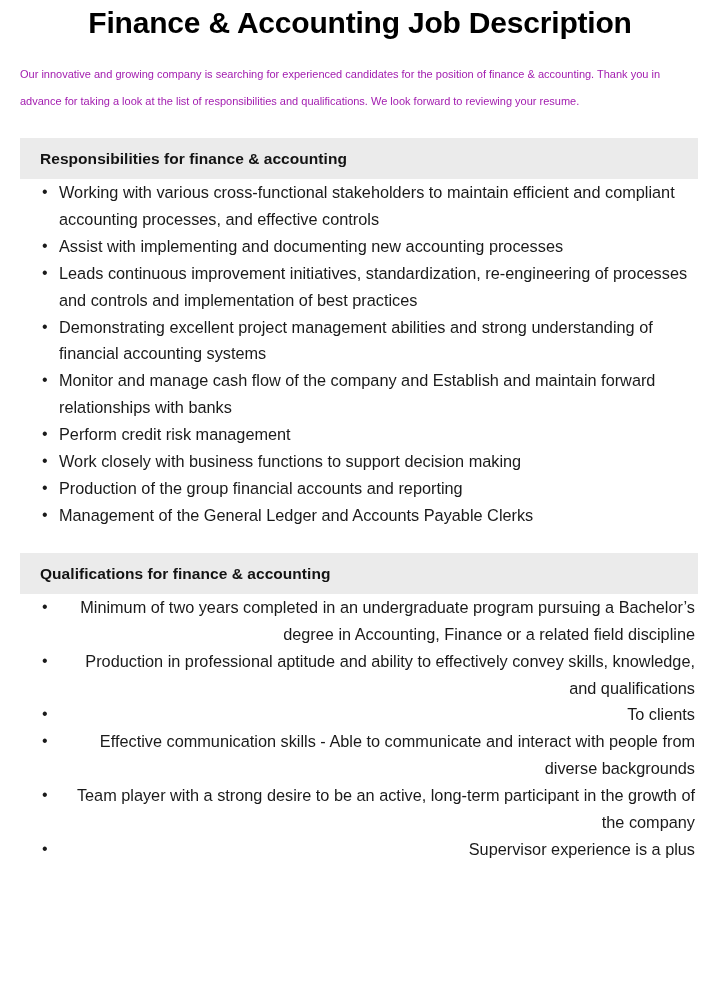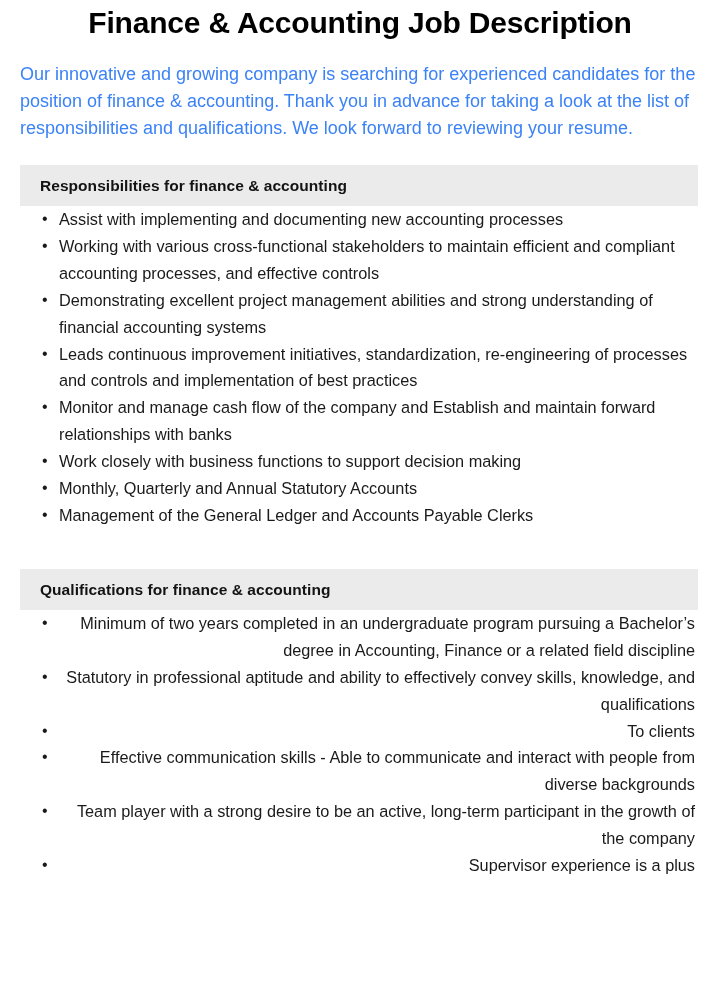--- a/index.html
+++ b/index.html
@@ -27,24 +27,24 @@
     font-size: 30px;
     font-weight: 700;
     letter-spacing: -0.2px;
     line-height: 38px;
     text-align: center;
     margin: 4px 0 0 0;
     padding: 0 18px;
     color: #000000;
   }
   .intro {
-    font-size: 18px;
+    font-size: 11px;
     line-height: 27px;
     margin: 19px 20px 0 20px;
-    color: #3b82f6;
+    color: #a21caf;
     font-weight: 400;
   }
   .section {
     margin-top: 23px;
   }
   .section-header {
     background: #ebebeb;
     margin: 0 22px 0 20px;
     padding: 11px 0 11px 20px;
     box-sizing: border-box;
@@ -89,55 +89,56 @@
     margin-top: 19px;
   }
   .bullets-qualifications li {
     padding-left: 60px;
     text-align: right;
   }
   .bullets-qualifications li::before {
     left: 44px;
   }
   .section-qualifications {
-    margin-top: 40px;
+    margin-top: 24px;
   }
 </style>
 </head>
 <body>
 
 <div class="page">
 
   <h1 class="doc-title">Finance &amp; Accounting Job Description</h1>
 
   <p class="intro">Our innovative and growing company is searching for experienced candidates for the position of finance &amp; accounting. Thank you in advance for taking a look at the list of responsibilities and qualifications. We look forward to reviewing your resume.</p>
 
   <div class="section section-responsibilities">
     <div class="section-header">
       <span class="section-header-text">Responsibilities for finance &amp; accounting</span>
     </div>
     <ul class="bullets bullets-responsibilities">
+      <li>Working with various cross-functional stakeholders to maintain efficient and compliant accounting processes, and effective controls</li>
       <li>Assist with implementing and documenting new accounting processes</li>
-      <li>Working with various cross-functional stakeholders to maintain efficient and compliant accounting processes, and effective controls</li>
+      <li>Leads continuous improvement initiatives, standardization, re-engineering of processes and controls and implementation of best practices</li>
       <li>Demonstrating excellent project management abilities and strong understanding of financial accounting systems</li>
-      <li>Leads continuous improvement initiatives, standardization, re-engineering of processes and controls and implementation of best practices</li>
       <li>Monitor and manage cash flow of the company and Establish and maintain forward relationships with banks</li>
+      <li>Perform credit risk management</li>
       <li>Work closely with business functions to support decision making</li>
-      <li>Monthly, Quarterly and Annual Statutory Accounts</li>
+      <li>Production of the group financial accounts and reporting</li>
       <li>Management of the General Ledger and Accounts Payable Clerks</li>
     </ul>
   </div>
 
   <div class="section section-qualifications">
     <div class="section-header">
       <span class="section-header-text">Qualifications for finance &amp; accounting</span>
     </div>
     <ul class="bullets bullets-qualifications">
       <li>Minimum of two years completed in an undergraduate program pursuing a Bachelor’s degree in Accounting, Finance or a related field discipline</li>
-      <li>Statutory in professional aptitude and ability to effectively convey skills, knowledge, and qualifications</li>
+      <li>Production in professional aptitude and ability to effectively convey skills, knowledge, and qualifications</li>
       <li>To clients</li>
       <li>Effective communication skills - Able to communicate and interact with people from diverse backgrounds</li>
       <li>Team player with a strong desire to be an active, long-term participant in the growth of the company</li>
       <li>Supervisor experience is a plus</li>
     </ul>
   </div>
 
 </div>
 
 </body></html>

